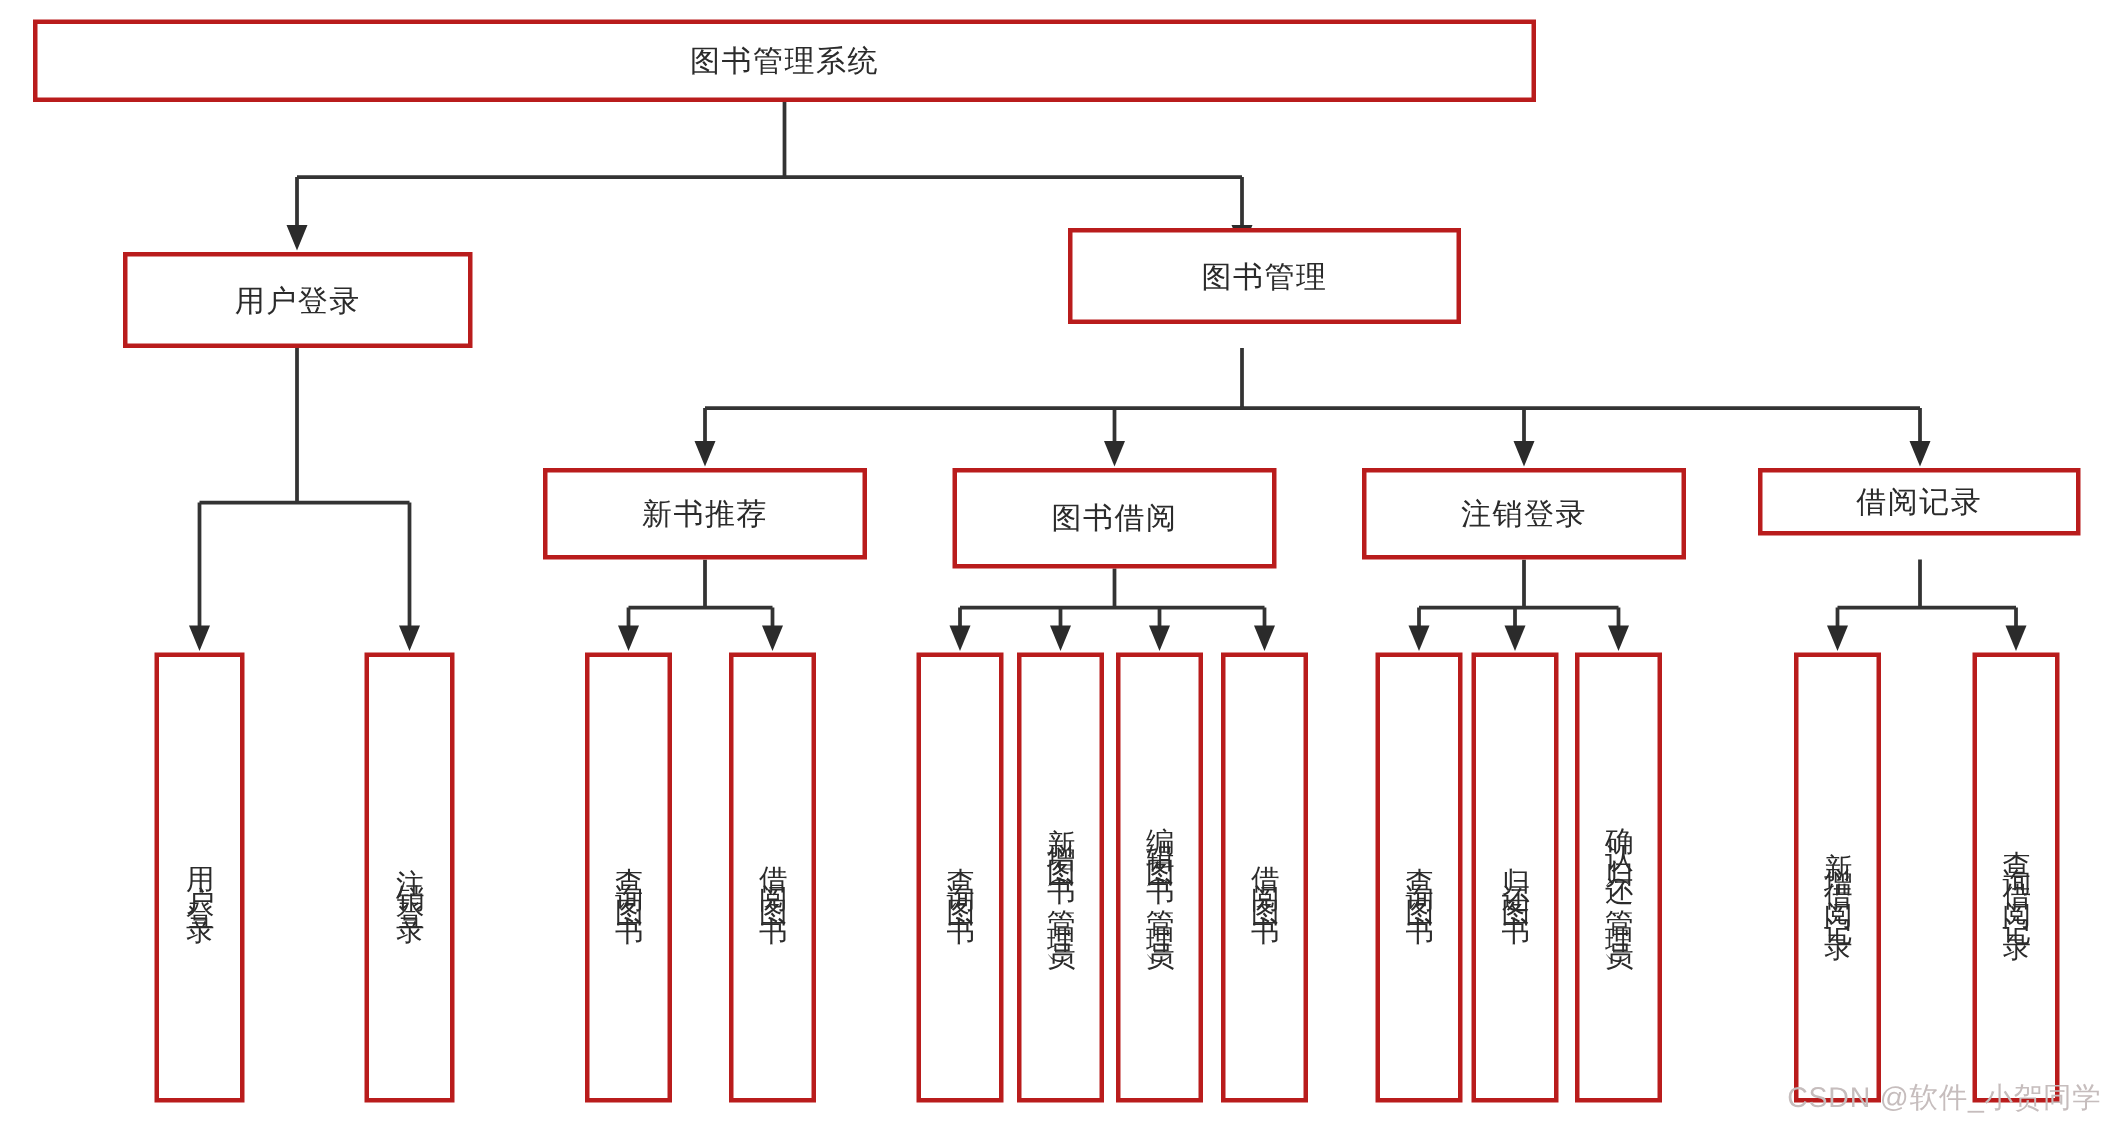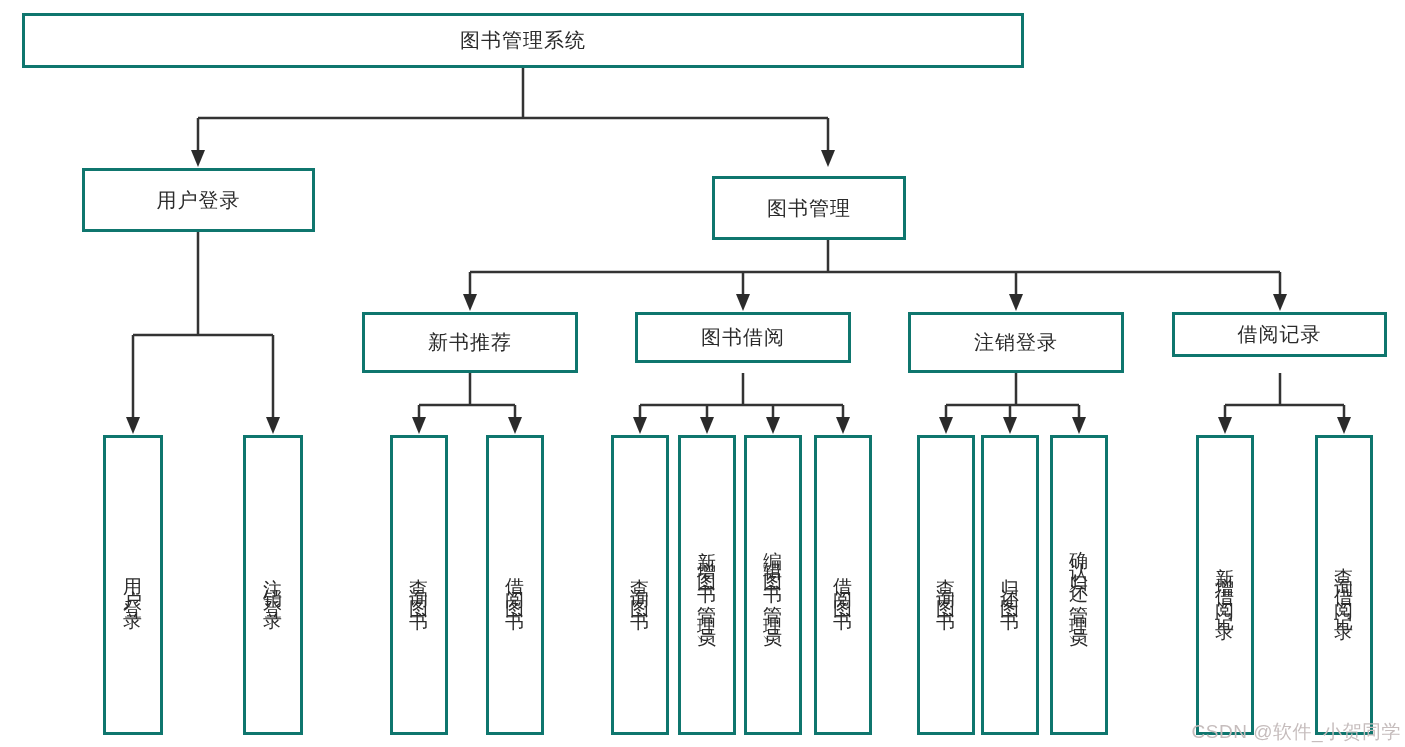--- a/index.html
+++ b/index.html
@@ -18,21 +18,21 @@
   .connectors {
     position: absolute;
     left: 0; top: 0;
     width: 1405px; height: 747px;
     pointer-events: none;
   }
   .node {
     position: absolute;
     box-sizing: border-box;
     background: #ffffff;
-    border: 3px solid #0f766e;
+    border: 3px solid #b91c1c;
     display: flex;
     align-items: center;
     justify-content: center;
     color: #2b2b2b;
     font-size: 20px;
     letter-spacing: 1px;
     white-space: nowrap;
   }
   .node.leaf .vtext {
     writing-mode: vertical-rl;
@@ -97,28 +97,28 @@
     </g>
   </svg>
 
   <div class="node" style="left:22px; top:13px; width:1002px; height:55px;">
     <span>图书管理系统</span>
   </div>
 
   <div class="node" style="left:82px; top:168px; width:233px; height:64px;">
     <span>用户登录</span>
   </div>
-  <div class="node" style="left:712px; top:176px; width:194px; height:64px;">
+  <div class="node" style="left:712px; top:152px; width:262px; height:64px;">
     <span>图书管理</span>
   </div>
 
   <div class="node" style="left:362px; top:312px; width:216px; height:61px;">
     <span>新书推荐</span>
   </div>
-  <div class="node" style="left:635px; top:312px; width:216px; height:51px;">
+  <div class="node" style="left:635px; top:312px; width:216px; height:67px;">
     <span>图书借阅</span>
   </div>
   <div class="node" style="left:908px; top:312px; width:216px; height:61px;">
     <span>注销登录</span>
   </div>
   <div class="node" style="left:1172px; top:312px; width:215px; height:45px;">
     <span>借阅记录</span>
   </div>
 
   <div class="node leaf" style="left:103px; top:435px; width:60px; height:300px;">

